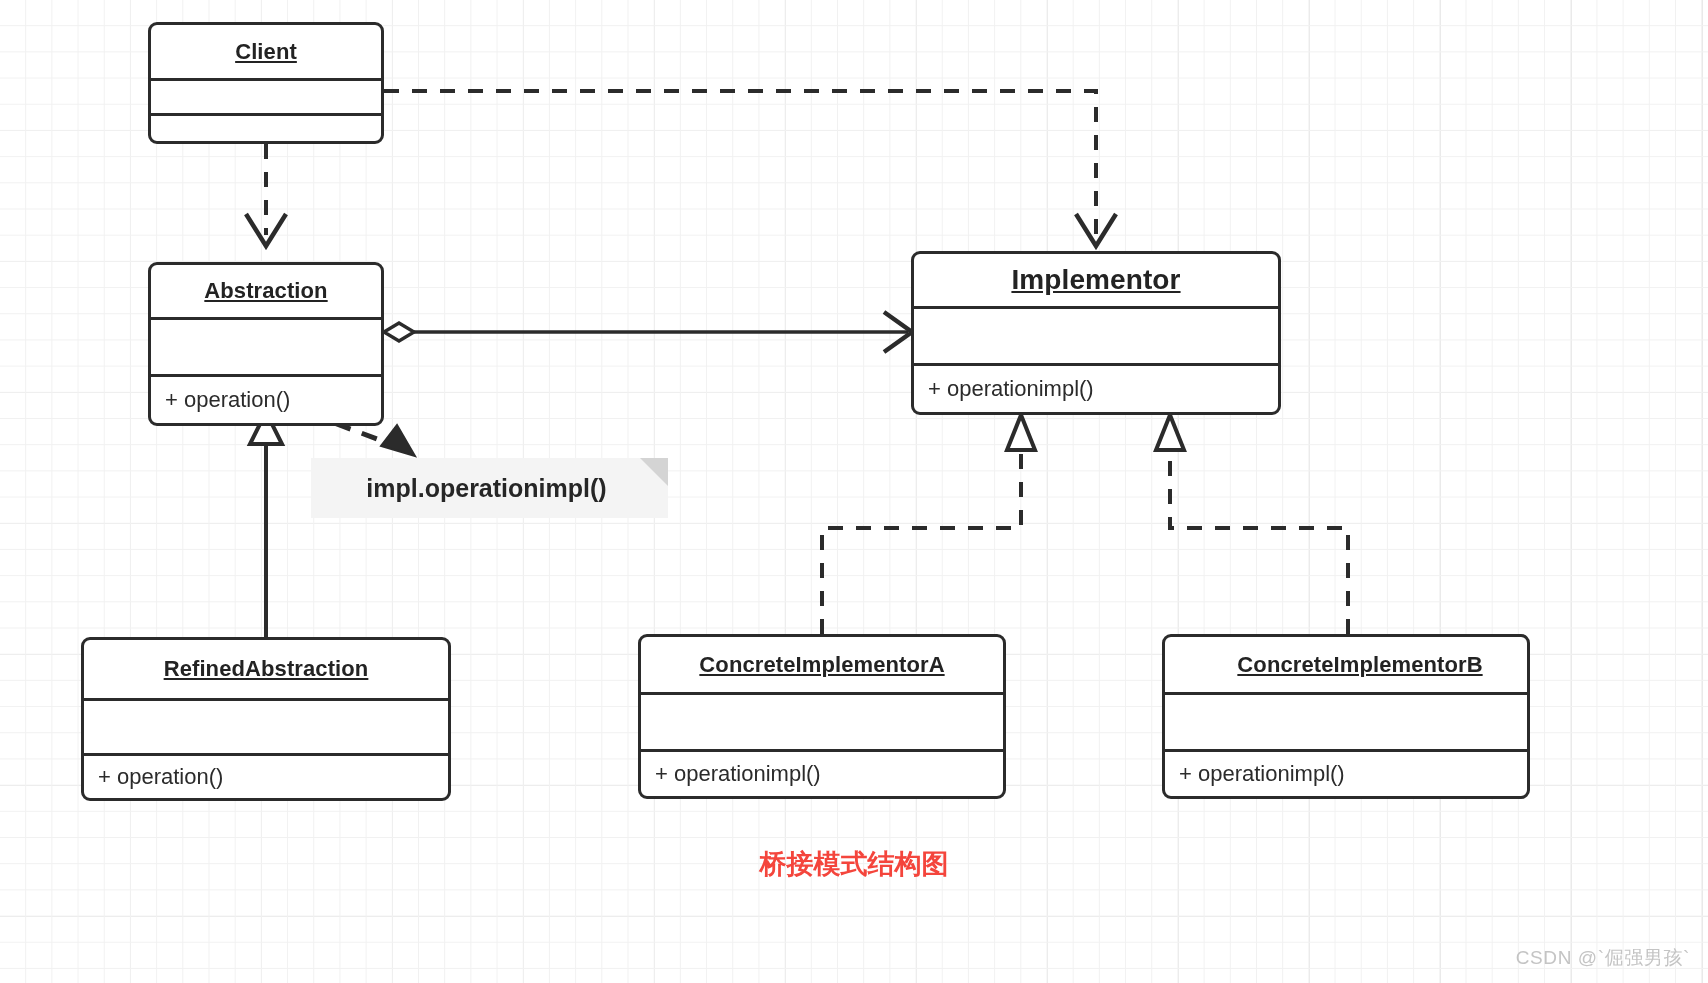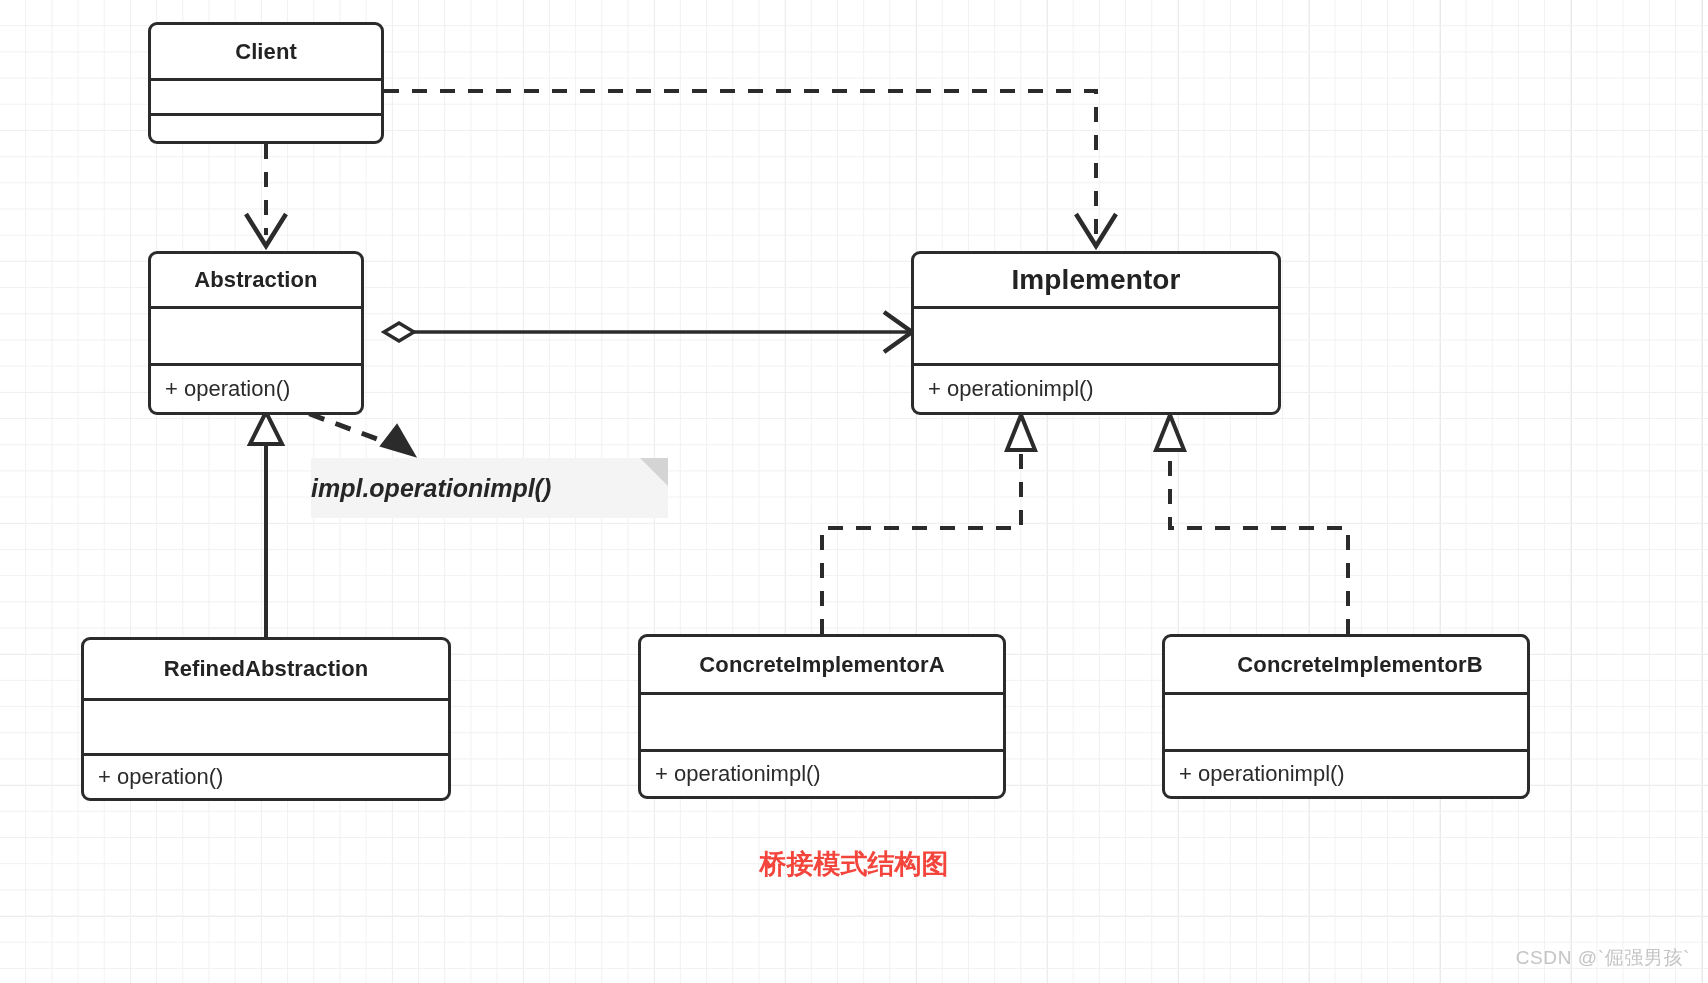--- a/index.html
+++ b/index.html
@@ -46,39 +46,40 @@
   .compartment {
     box-sizing: border-box;
     display: flex;
     align-items: center;
   }
   .compartment.title {
     justify-content: center;
     font-weight: bold;
     color: #232323;
     letter-spacing: .1px;
+    text-decoration: underline;
   }
   .compartment.attrs {
     border-top: 3.2px solid #2b2b2b;
   }
   .compartment.ops {
     border-top: 3.2px solid #2b2b2b;
     padding-left: 14px;
     color: #2b2b2b;
     font-weight: normal;
     text-align: center;
   }
 
   
   #box-client      { left:148px;  top:22px;  width:236px; height:122px; }
   #box-client .title { height:53px; font-size:22px; }
   #box-client .attrs { height:35px; }
   #box-client .ops   { height:28px; font-size:21px; }
 
-  #box-abstraction { left:148px;  top:251px; width:216px; height:164px; }
+  #box-abstraction { left:148px;  top:262px; width:236px; height:164px; }
   #box-abstraction .title { height:52px; font-size:22px; }
   #box-abstraction .attrs { height:57px; }
   #box-abstraction .ops   { height:49px; font-size:22px; }
 
   #box-implementor { left:911px;  top:251px; width:370px; height:164px; }
   #box-implementor .title { height:52px; font-size:28px; }
   #box-implementor .attrs { height:57px; }
   #box-implementor .ops   { height:49px; font-size:22px; }
 
   #box-refined     { left:81px;   top:637px; width:370px; height:164px; }
@@ -100,21 +101,21 @@
   #note {
     position: absolute;
     left: 311px;
     top: 458px;
     width: 357px;
     height: 60px;
     background: #f4f4f4;
     z-index: 4;
     display: flex;
     align-items: center;
-    font-style: italic;
+    justify-content: center;
   }
   #note .note-label {
     font-size: 25px;
     font-weight: bold;
     color: #262626;
     padding-right: 6px;
   }
   #note .fold {
     position: absolute;
     right: 0;

